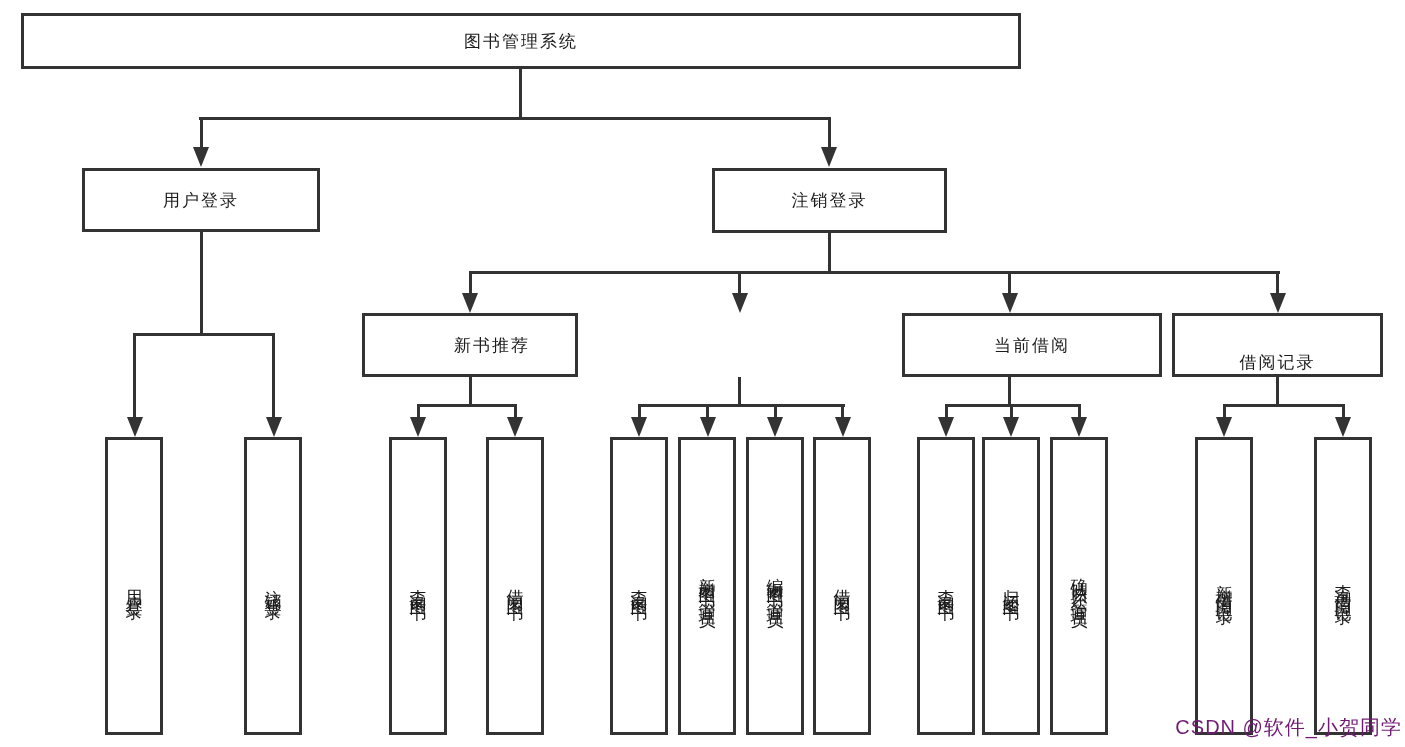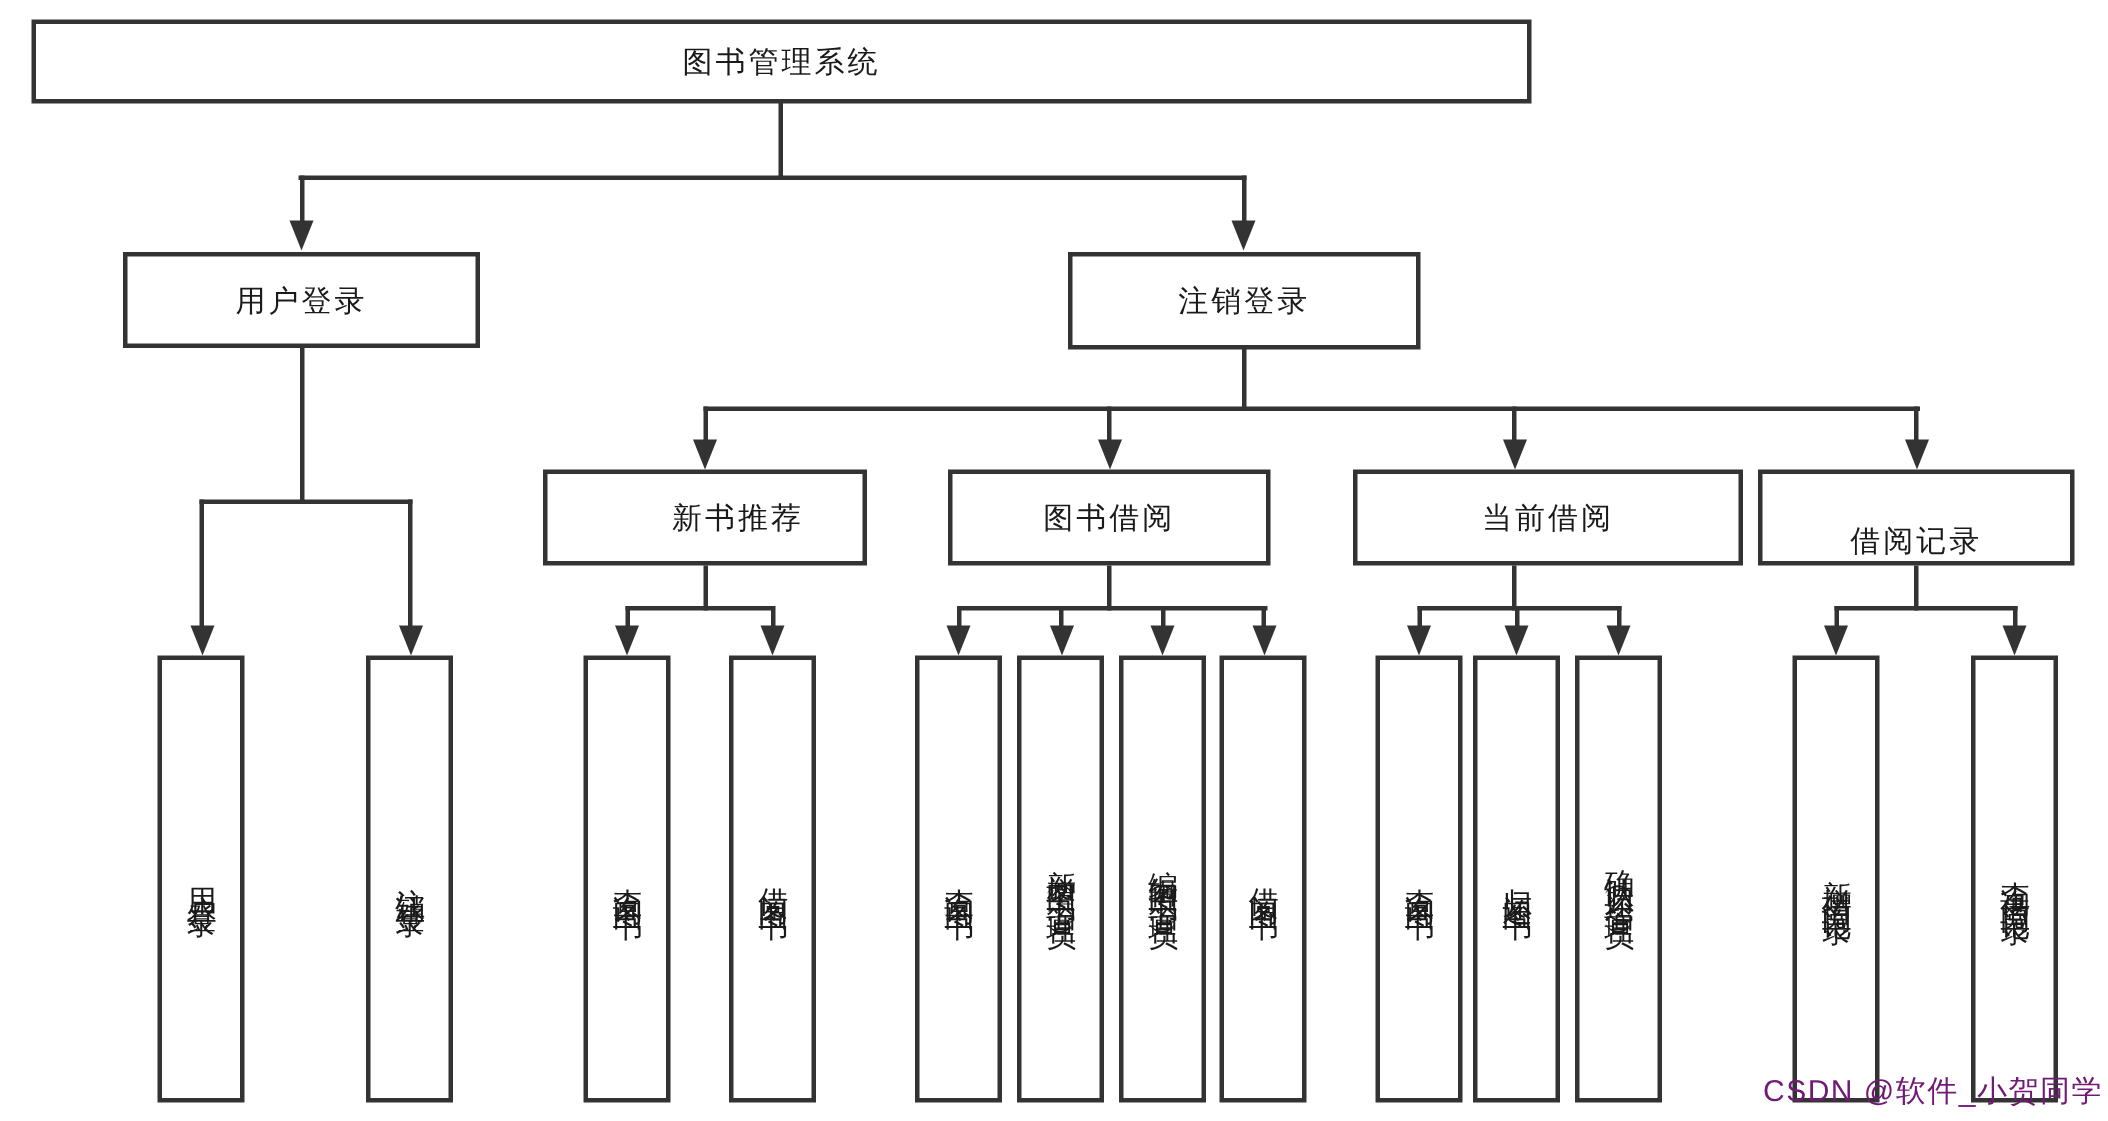--- a/index.html
+++ b/index.html
@@ -11,21 +11,21 @@
     overflow:hidden;
   }
   .node{
     position:absolute;
     box-sizing:border-box;
     border:3px solid #333333;
     background:#ffffff;
     display:flex;
     align-items:center;
     justify-content:center;
-    font-size:20px;
+    font-size:17px;
     color:#1a1a1a;
     letter-spacing:2px;
     text-align:center;
   }
   .node-v{
     writing-mode:vertical-lr;
     letter-spacing:5px;
     line-height:1;
     padding:6px 0;
   }
@@ -86,23 +86,20 @@
   <div class="arrow" style="left:462px;top:293px;"></div>
   <div class="vline" style="left:738px;top:271px;height:24px;"></div>
   <div class="arrow" style="left:731.5px;top:293px;"></div>
   <div class="vline" style="left:1008px;top:271px;height:24px;"></div>
   <div class="arrow" style="left:1001.5px;top:293px;"></div>
   <div class="vline" style="left:1276px;top:271px;height:24px;"></div>
   <div class="arrow" style="left:1269.5px;top:293px;"></div>
 
   <div class="node" style="left:362px;top:313px;width:216px;height:64px;padding-left:44px;">
     <span>新书推荐</span>
-  </div>
-  <div class="node" style="left:632px;top:313px;width:215px;height:64px;">
-    <span>图书借阅</span>
   </div>
   <div class="node" style="left:902px;top:313px;width:260px;height:64px;">
     <span>当前借阅</span>
   </div>
   <div class="node" style="left:1172px;top:313px;width:211px;height:64px;align-items:flex-end;">
     <span>借阅记录</span>
   </div>
 
   <div class="vline" style="left:468.5px;top:377px;height:30px;"></div>
   <div class="hline" style="left:416.5px;top:404px;width:99px;"></div>

